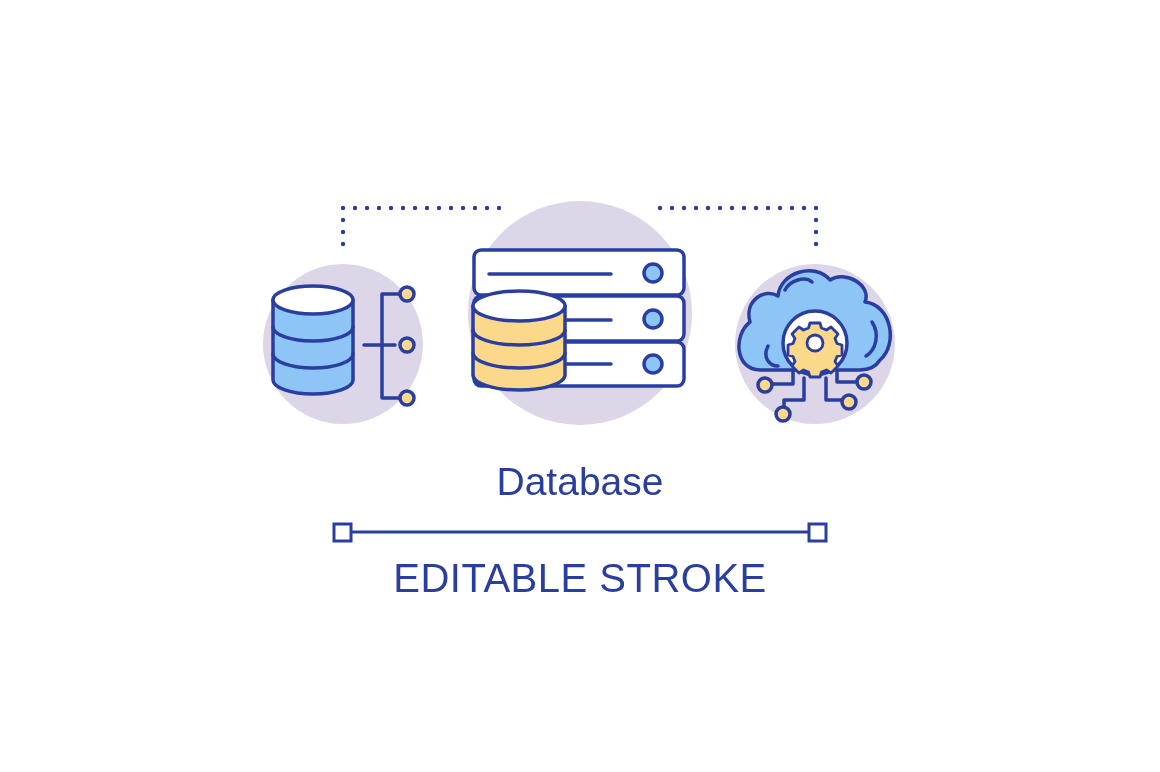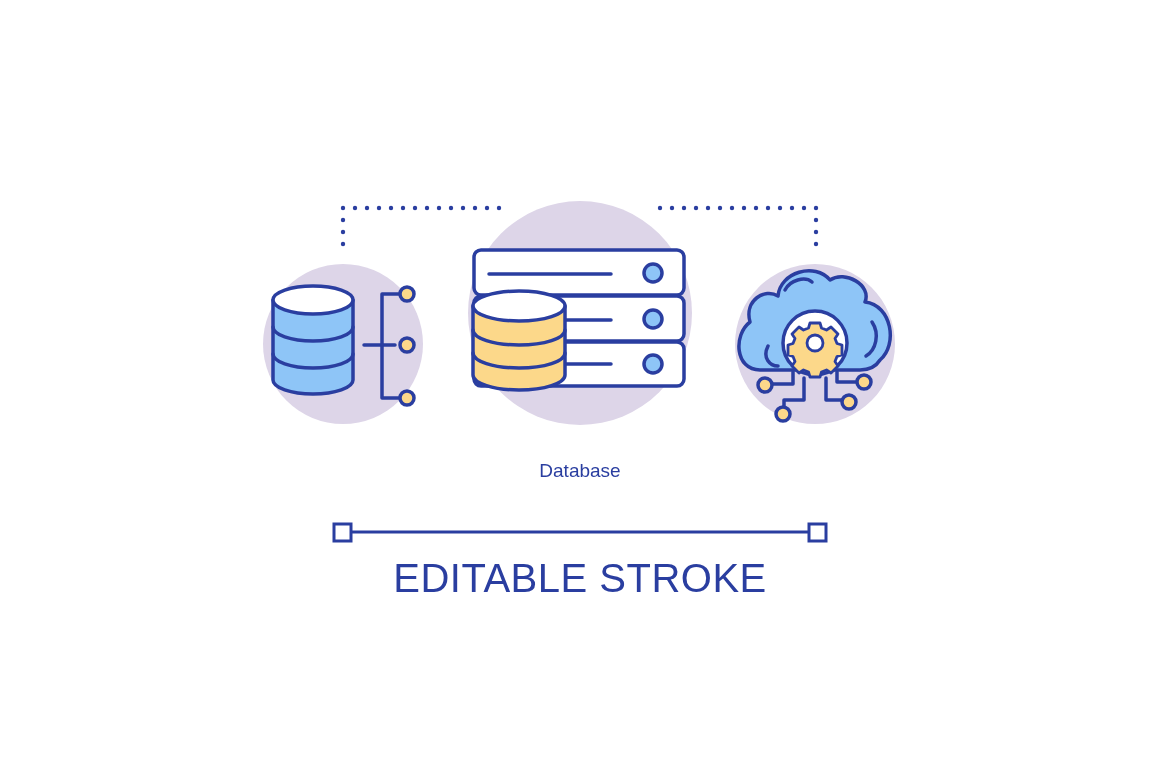--- a/index.html
+++ b/index.html
@@ -1,19 +1,19 @@
 <!DOCTYPE html>
 <html><head>
 <meta charset="utf-8">
 <style>
   html, body { margin: 0; padding: 0; background: #ffffff; }
   body { width: 1160px; height: 772px; position: relative; overflow: hidden; font-family: "Liberation Sans", sans-serif; }
   #art { position: absolute; left: 0; top: 0; }
   .caption { position: absolute; left: 0; width: 1160px; text-align: center; color: #2a3ea0; }
-  .cap-title { top: 460px; font-size: 19px; }
+  .cap-title { top: 460px; font-size: 39px; }
   .cap-stroke { top: 556px; font-size: 40px; letter-spacing: 0.5px; }
 </style>
 </head>
 <body>
 
 <svg id="art" width="1160" height="772" viewBox="0 0 1160 772">
 
   <g fill="#2a3ea0">
     <circle cx="343" cy="208" r="2.2"></circle>
       <circle cx="355" cy="208" r="2.2"></circle>

